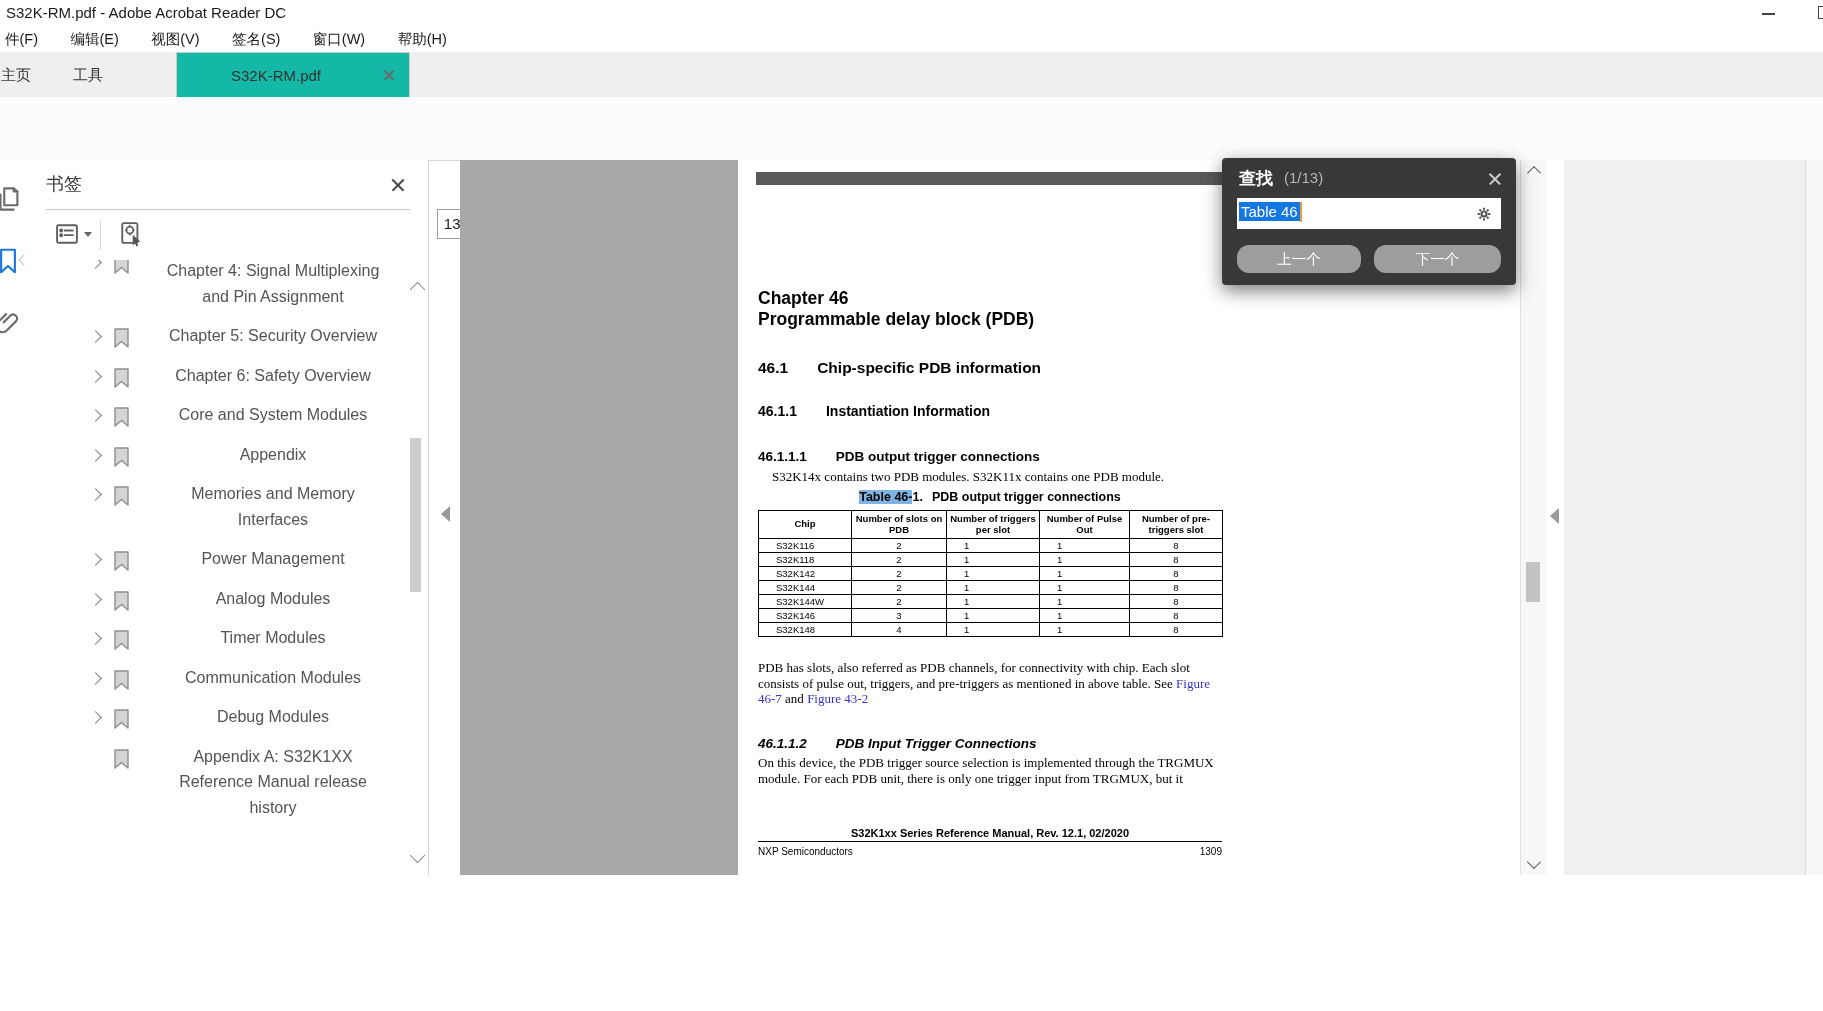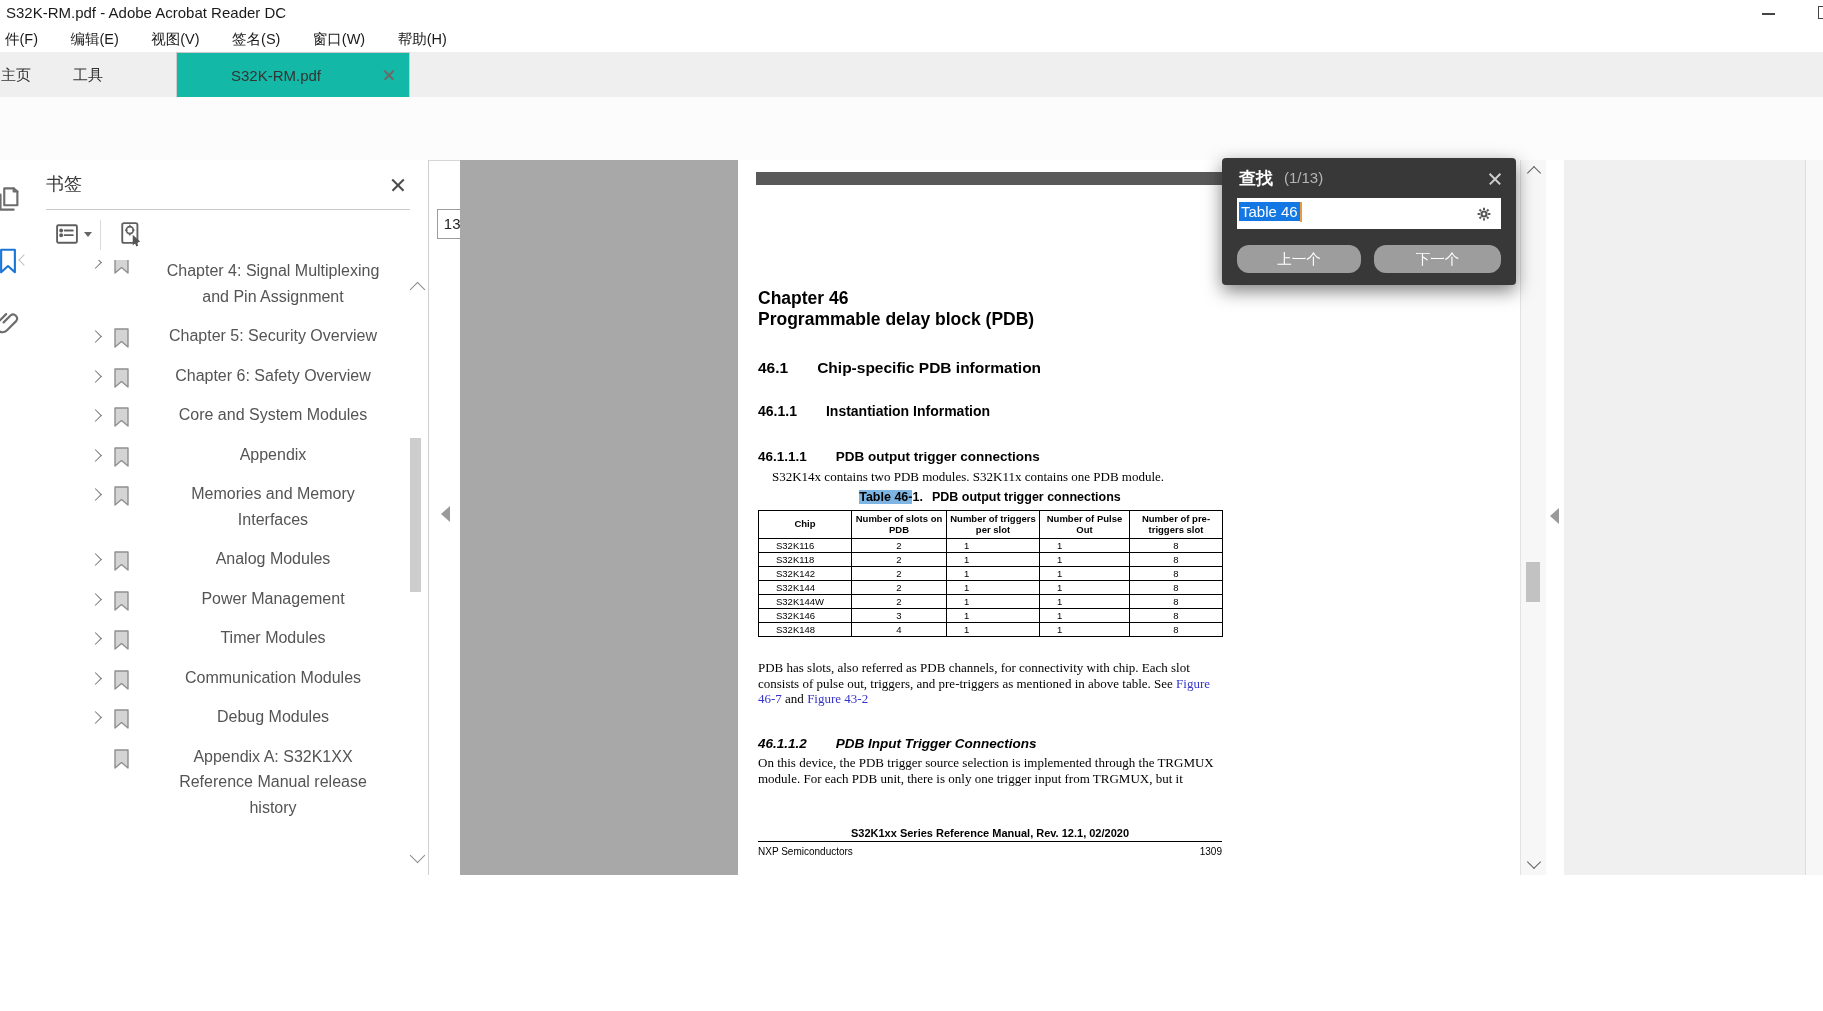--- a/index.html
+++ b/index.html
@@ -326,24 +326,24 @@
         </svg><span class="ml">Core and System Modules</span></div>
     <div class="bm-item"><span class="chev"></span><svg class="bm-ic" viewBox="0 0 19 22">
           <path d="M3 2h13v18l-6.5-5.5L3 20z"></path>
         </svg><span class="ml">Appendix</span></div>
     <div class="bm-item"><span class="chev"></span><svg class="bm-ic" viewBox="0 0 19 22">
           <path d="M3 2h13v18l-6.5-5.5L3 20z"></path>
         </svg><span class="ml">Memories and Memory
 Interfaces</span></div>
     <div class="bm-item"><span class="chev"></span><svg class="bm-ic" viewBox="0 0 19 22">
           <path d="M3 2h13v18l-6.5-5.5L3 20z"></path>
+        </svg><span class="ml">Power Management</span></div>
+    <div class="bm-item"><span class="chev"></span><svg class="bm-ic" viewBox="0 0 19 22">
+          <path d="M3 2h13v18l-6.5-5.5L3 20z"></path>
         </svg><span class="ml">Analog Modules</span></div>
-    <div class="bm-item"><span class="chev"></span><svg class="bm-ic" viewBox="0 0 19 22">
-          <path d="M3 2h13v18l-6.5-5.5L3 20z"></path>
-        </svg><span class="ml">Power Management</span></div>
     <div class="bm-item"><span class="chev"></span><svg class="bm-ic" viewBox="0 0 19 22">
           <path d="M3 2h13v18l-6.5-5.5L3 20z"></path>
         </svg><span class="ml">Timer Modules</span></div>
     <div class="bm-item"><span class="chev"></span><svg class="bm-ic" viewBox="0 0 19 22">
           <path d="M3 2h13v18l-6.5-5.5L3 20z"></path>
         </svg><span class="ml">Communication Modules</span></div>
     <div class="bm-item"><span class="chev"></span><svg class="bm-ic" viewBox="0 0 19 22">
           <path d="M3 2h13v18l-6.5-5.5L3 20z"></path>
         </svg><span class="ml">Debug Modules</span></div>
     <div class="bm-item"><svg class="bm-ic" viewBox="0 0 19 22">

